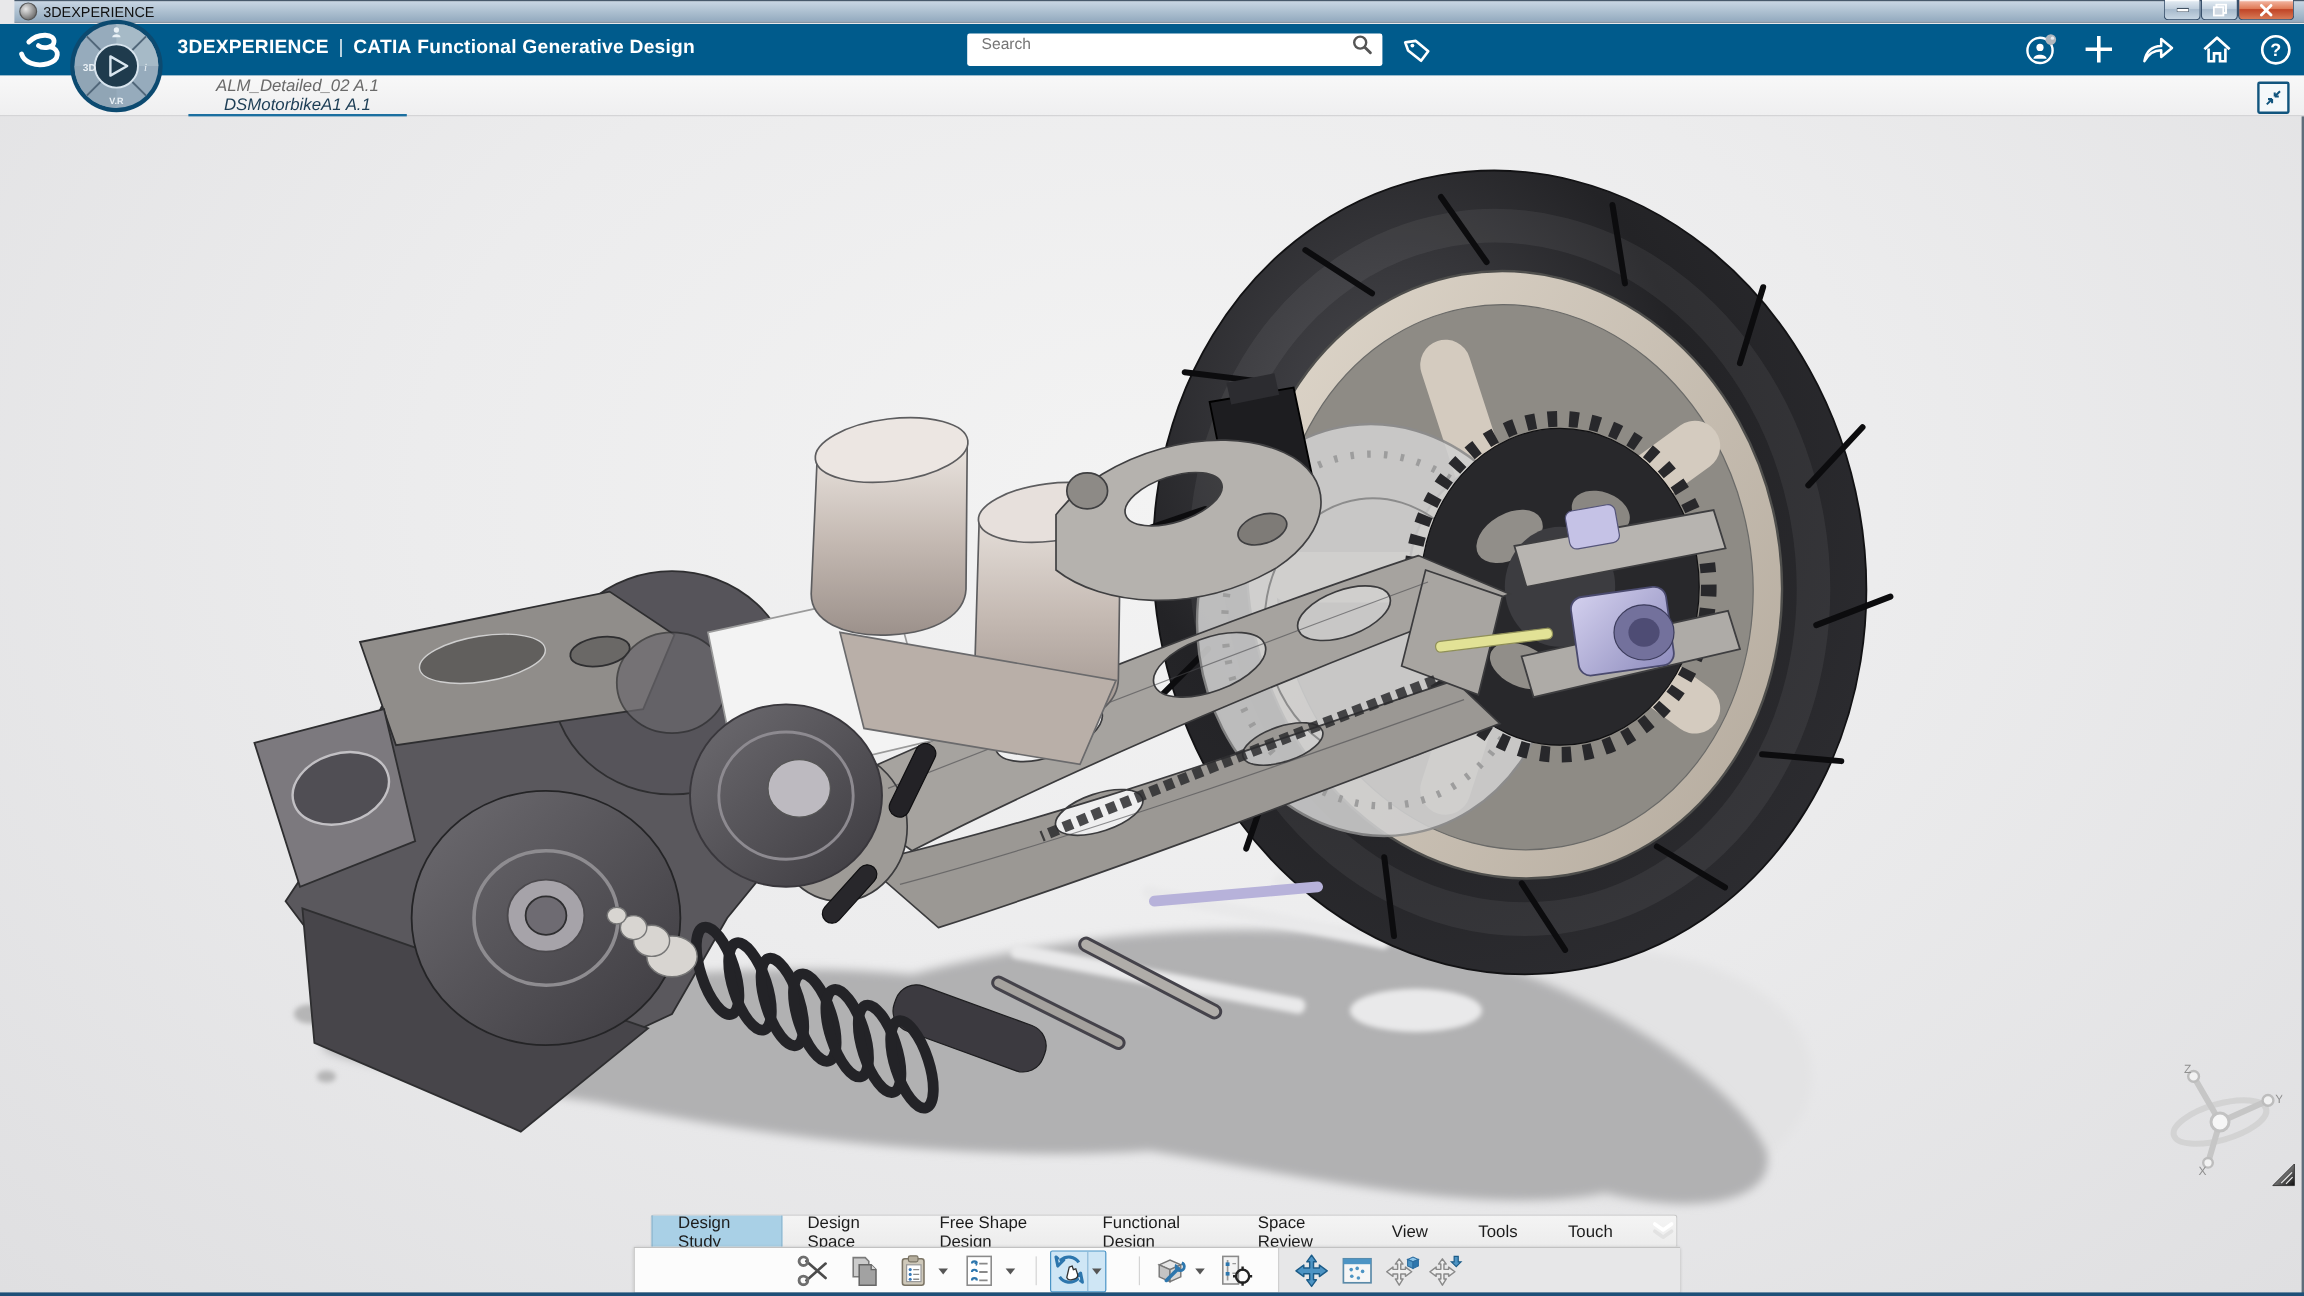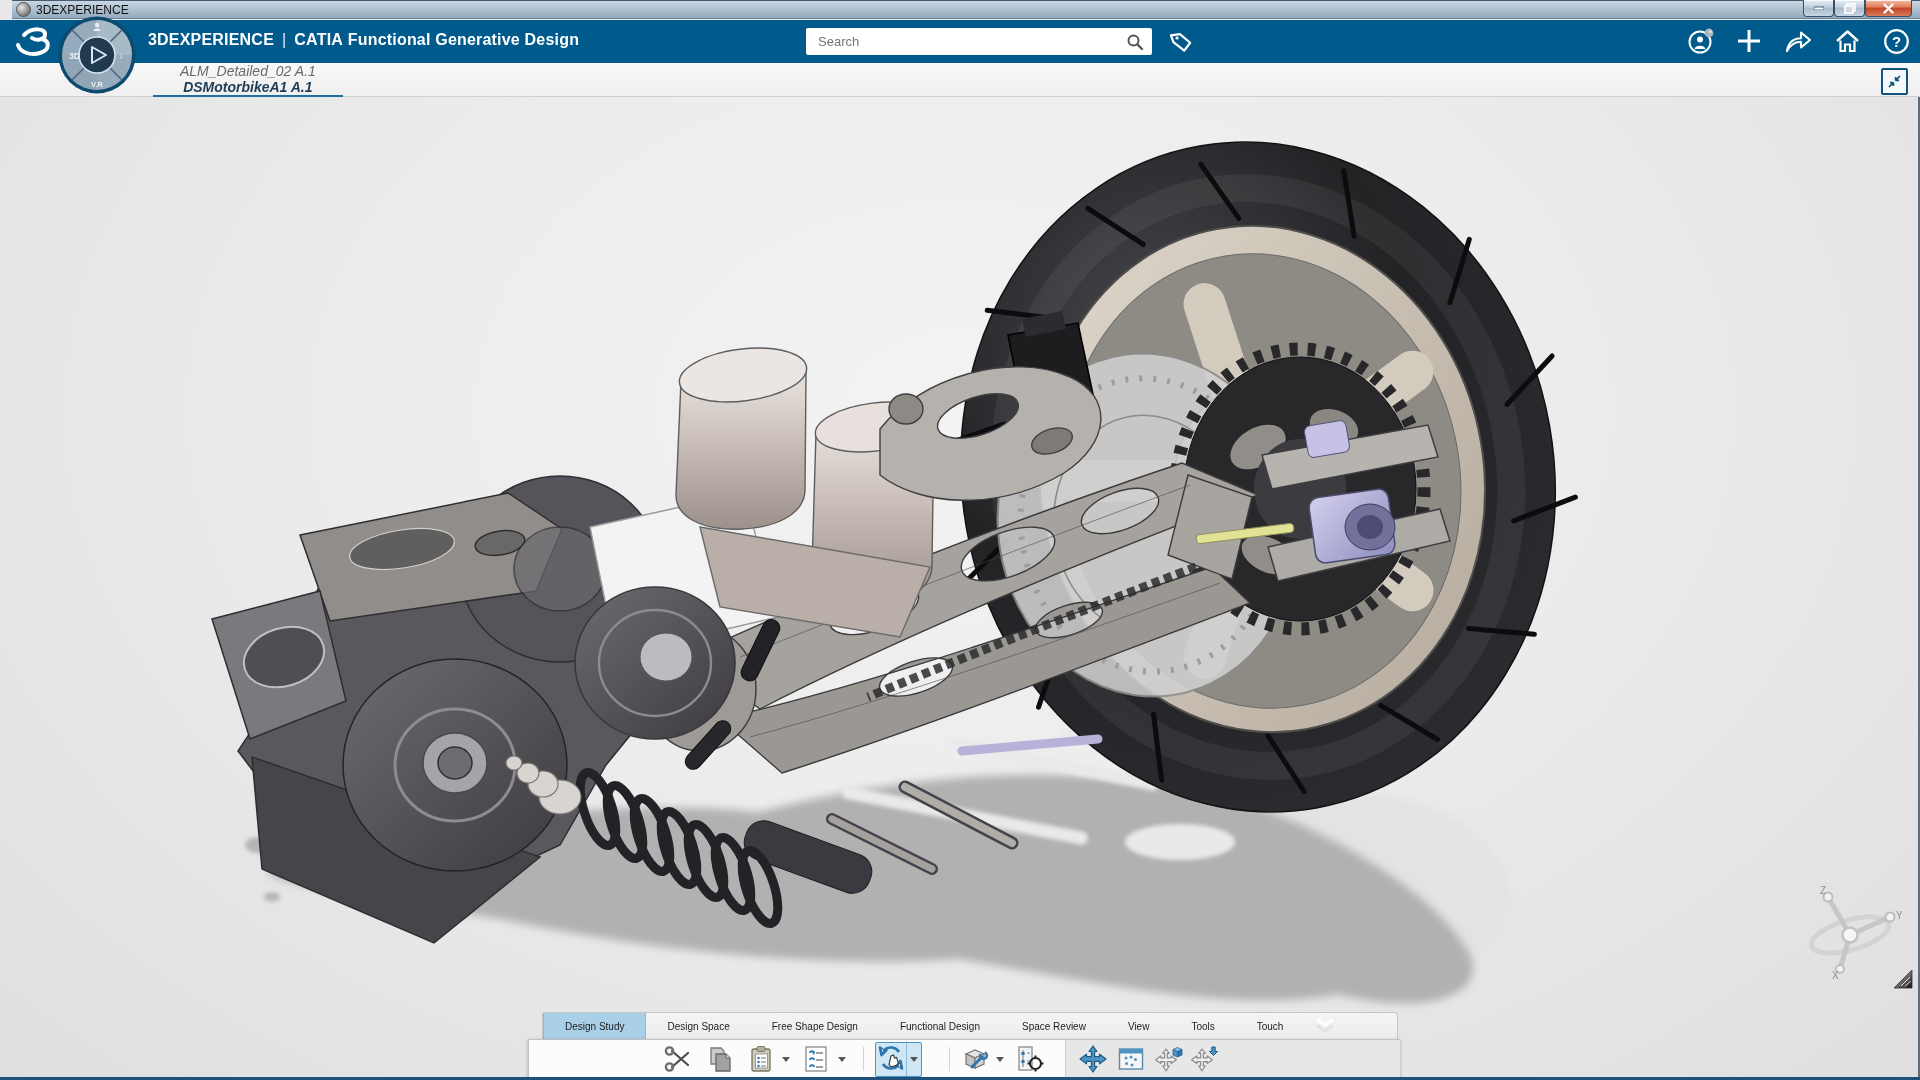--- a/index.html
+++ b/index.html
@@ -23,49 +23,49 @@
   .winbtn.min,.winbtn.res{width:29px;}
   .winbtn.close{width:45px;background:linear-gradient(#f4bca9,#e07a56 45%,#c04527 50%,#d97a56);}
   
   .appbar{position:absolute;left:0;top:20px;width:1920px;height:43px;background:#005b8c;}
   .brand{position:absolute;left:148px;top:11px;color:#fff;font-size:16px;letter-spacing:.2px;white-space:nowrap;}
   .brand b{font-weight:bold;}
   .brand .thin{font-weight:bold;}
   .brand .div{margin:0 8px;opacity:.9;}
   .logo3ds{position:absolute;left:12px;top:5px;}
   .searchwrap{position:absolute;left:806px;top:8px;width:346px;height:27px;background:#fff;
-    border-radius:2px;display:flex;align-items:center;}
+    border-radius:2px;display:flex;align-items:flex-start;}
   .searchwrap input{border:none;outline:none;flex:1;margin-left:10px;font-size:13px;color:#333;
     font-family:"Liberation Sans",sans-serif;background:transparent;}
   .searchwrap .mag{margin-right:8px;}
   .tagbtn{position:absolute;left:1166px;top:8px;width:30px;height:27px;display:flex;align-items:center;justify-content:center;}
   .abicons{position:absolute;right:10px;top:7px;display:flex;gap:21px;align-items:center;}
   .abicon{width:28px;height:28px;display:flex;align-items:center;justify-content:center;position:relative;}
   
   .compass{position:absolute;left:57px;top:15px;width:80px;height:80px;z-index:30;}
   
   .tabbar{position:absolute;left:0;top:63px;width:1920px;height:34px;
     background:linear-gradient(#f8f8f8,#efeff0);border-bottom:1px solid #cfcfd1;box-sizing:border-box;}
   .doctabs{position:absolute;left:150px;top:0;height:34px;display:flex;align-items:center;flex-direction:column;}
   .doctab{padding:0 30px;font-size:14px;font-style:italic;color:#6a6a6a;height:34px;
     display:flex;align-items:center;box-sizing:border-box;}
-  .doctab.active{color:#1c3d55;font-weight:bold;border-bottom:3px solid #1b6fa0;}
+  .doctab.active{color:#1c3d55;font-weight:normal;border-bottom:3px solid #1b6fa0;}
   .newtab{font-size:18px;color:#8a8a8a;padding:0 14px;}
   .collapsebtn{position:absolute;right:12px;top:5px;width:23px;height:23px;border:2px solid #11557e;
     border-radius:2px;display:flex;align-items:center;justify-content:center;background:#f4f8fa;}
   
   .viewport{position:absolute;left:0;top:97px;width:1920px;height:980px;
     background:radial-gradient(ellipse at 50% 32%,#f3f3f3 0%,#ececed 45%,#dfdfe1 100%);}
   .scene{position:absolute;left:0;top:0;}
   
   .actionbar{position:absolute;left:528px;top:915px;width:872px;}
   .ab-tabs{display:flex;align-items:stretch;height:27px;margin-left:14px;width:856px;
     background:linear-gradient(#f4f4f4,#ececec);border:1px solid #c6c6c6;border-bottom:none;
     border-radius:3px 3px 0 0;box-sizing:border-box;}
-  .ab-tab{padding:0 21px;display:flex;align-items:center;font-size:10px;color:#1c1c1c;}
+  .ab-tab{padding:0 21px;display:flex;align-items:center;font-size:14px;color:#1c1c1c;}
   .ab-tab.active{background:#a9d0e6;border-right:1px solid #8fb8d2;border-left:1px solid #8fb8d2;}
   .ab-chevron{margin-left:10px;display:flex;align-items:center;}
   .ab-icons{position:relative;height:39px;background:#fcfcfc;border:1px solid #c2c2c2;
     box-shadow:0 1px 3px rgba(0,0,0,.28);box-sizing:border-box;}
   .toolbtn{position:absolute;top:4px;width:30px;height:30px;display:flex;align-items:center;justify-content:center;}
   .caretbtn{position:absolute;top:10px;width:14px;height:18px;display:flex;align-items:center;justify-content:center;}
   .caret{width:0;height:0;border-left:4px solid transparent;border-right:4px solid transparent;border-top:5px solid #555;}
   .vsep{position:absolute;top:7px;width:1px;height:24px;background:#d4d4d4;}
   .manipwrap{position:absolute;left:346px;top:2px;height:33px;display:flex;
     border:1px solid #4a94c6;background:#cfe6f5;border-radius:2px;}

